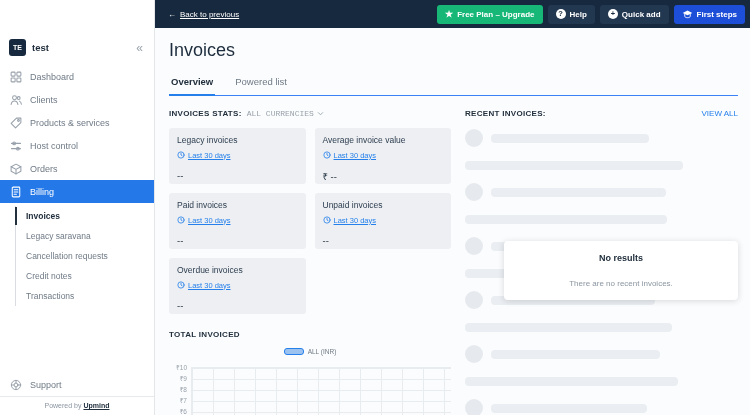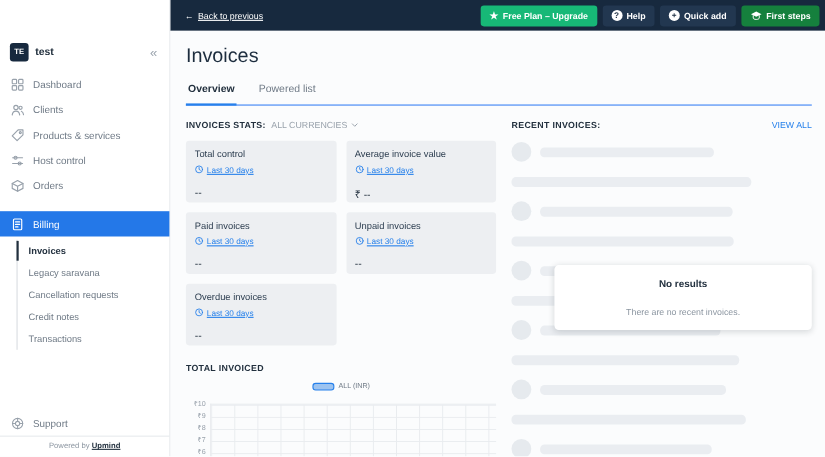--- a/index.html
+++ b/index.html
@@ -26,21 +26,21 @@
   }
   .ws-name { font-size: 9.5px; font-weight: bold; color: #22303e; flex: 1; }
   .collapse { color: #9aa3ad; font-size: 12px; cursor: pointer; padding-right: 3px; line-height: 1; }
 
   .menu { padding-top: 3px; }
   .mi {
     display: flex; align-items: center; gap: 8px; height: 23px;
     padding: 0 10px; font-size: 9px; color: #6f7a86; cursor: pointer; white-space: nowrap;
   }
   .mi .ic { width: 12px; height: 12px; display: flex; color: #98a1ab; flex: none; }
-  .mi.active { background: #2478e8; color: #fff; margin-top: 12px; }
+  .mi.active { background: #2478e8; color: #fff; }
   .mi.active .ic { color: #fff; }
 
   .submenu { margin: 3px 0 2px 15px; border-left: 1px solid #d9dde1; }
   .smi {
     position: relative; display: flex; align-items: center; height: 20px;
     padding-left: 10px; font-size: 8.5px; color: #6f7a86; cursor: pointer; white-space: nowrap;
   }
   .smi.active { color: #22303e; font-weight: bold; }
   .smi.active::before {
     content: ""; position: absolute; left: -1.5px; top: 1px; bottom: 1px;
@@ -75,42 +75,42 @@
   }
   .back-link { color: #fff; font-size: 8px; display: flex; gap: 4px; align-items: center; cursor: pointer; }
   .back-link .bl-text { text-decoration: underline; }
   .tb-spacer { flex: 1; }
   .tbtn {
     height: 19px; display: flex; align-items: center; gap: 4px; padding: 0 8px;
     border-radius: 3px; font-size: 8px; font-weight: bold; color: #fff; cursor: pointer; white-space: nowrap;
   }
   .tbtn.green { background: #17b877; }
   .tbtn.dark { background: #223750; }
-  .tbtn.blue { background: #15803d; }
+  .tbtn.blue { background: #1d4ed8; }
   .circle-ic {
     width: 10px; height: 10px; background: #fff; color: #17293e; border-radius: 50%;
     font-size: 7.5px; font-weight: bold; display: flex; align-items: center; justify-content: center; line-height: 1;
   }
   .star-ic { font-size: 9px; line-height: 1; }
 
   
   .main { flex: 1; background: #fbfcfd; padding: 12px 12px 0 14px; overflow: hidden; position: relative; }
   .page-title { font-size: 18px; font-weight: 400; color: #1d2d3e; }
   .tabs { display: flex; gap: 18px; margin-top: 10px; border-bottom: 1px solid #3b82f6; }
   .tab { font-size: 9.5px; color: #6f7a86; padding: 5px 2px 7px; cursor: pointer; }
   .tab.active { color: #22303e; font-weight: bold; border-bottom: 2px solid #2680eb; margin-bottom: -1px; }
 
   .columns { display: flex; gap: 14px; margin-top: 13px; }
   .left-col { width: 282px; min-width: 282px; }
   .right-col { flex: 1; min-width: 0; position: relative; }
 
   .sec-head { display: flex; align-items: center; }
   .sec-head.spread { justify-content: space-between; }
   .sec-title { font-size: 8px; font-weight: bold; color: #22303e; letter-spacing: 0.3px; }
-  .currency-filter { font-size: 8px; color: #98a1ab; display: flex; align-items: center; gap: 3px; margin-left: 5px; cursor: pointer; }
+  .currency-filter { font-size: 8px; color: #98a1ab; display: flex; align-items: center; gap: 3px; margin-left: 5px; cursor: pointer; font-family: Liberation Mono, monospace; }
   .view-all { font-size: 8px; font-weight: normal; color: #2680eb; cursor: pointer; }
 
   .cards { display: grid; grid-template-columns: 1fr 1fr; gap: 9px; margin-top: 10px; }
   .card { background: #edeff2; border-radius: 3px; padding: 7px 8px; height: 56px; }
   .card-title { font-size: 8.5px; color: #2c3d4f; }
   .card-period {
     display: inline-flex; align-items: center; gap: 3px; font-size: 7.5px;
     color: #2680eb; margin-top: 3px; text-decoration: underline; cursor: pointer;
   }
   .card-period .ic { display: flex; color: #2680eb; }
@@ -307,21 +307,21 @@
               <span>
                 <svg width="7" height="7" viewBox="0 0 16 16" fill="none" stroke="currentColor" stroke-width="2" stroke-linecap="round" stroke-linejoin="round">
                     <path d="M3 6l5 5 5-5"></path>
                   </svg>
               </span>
             </span>
           </div>
 
           <div class="cards">
             <div class="card">
-              <div class="card-title">Total control</div>
+              <div class="card-title">Legacy invoices</div>
               <div class="card-period">
                 <span class="ic">
                     <svg width="8" height="8" viewBox="0 0 16 16" fill="none" stroke="currentColor" stroke-width="1.6" stroke-linecap="round">
                       <circle cx="8" cy="8" r="6.3"></circle>
                       <path d="M8 4.6V8l2.3 1.5"></path>
                     </svg>
                   </span>
                 <span>Last 30 days</span>
               </div>
               <div class="card-value">--</div>

